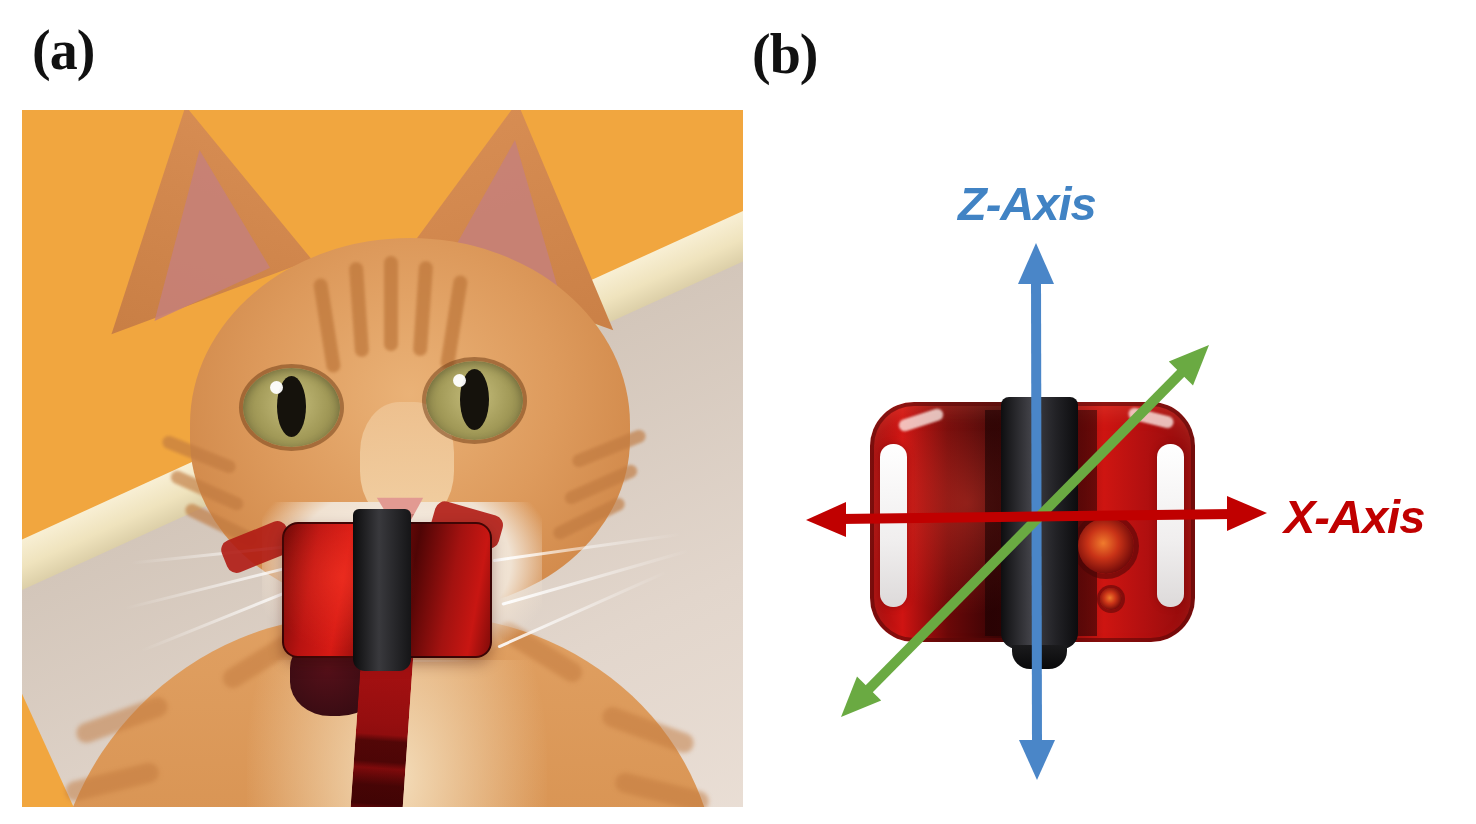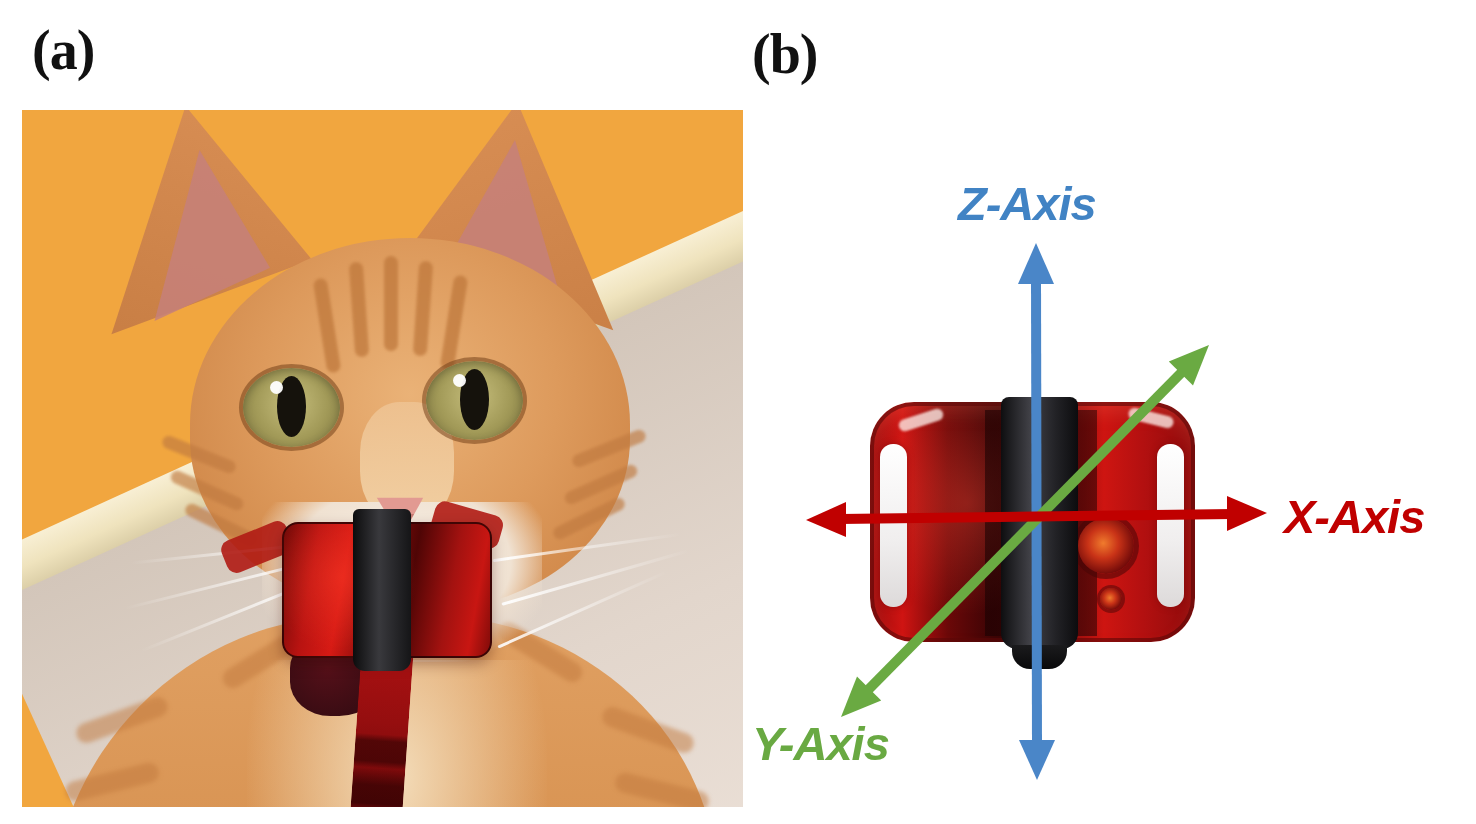--- a/index.html
+++ b/index.html
@@ -192,15 +192,14 @@
 
     <g>
       <line x1="840" y1="519" x2="1233" y2="514" stroke="#c00000" stroke-width="10"></line>
       <polygon points="806,520 846,502 846,537" fill="#c00000"></polygon>
       <polygon points="1267,513 1227,496 1227,531" fill="#c00000"></polygon>
     </g>
   </svg>
 
   <div class="axis-label" id="x-label">X-Axis</div>
   <div class="axis-label" id="z-label">Z-Axis</div>
-  <div class="axis-label" id="y-label">Y-Axis</div>
 
 </div>
 
 </body></html>

